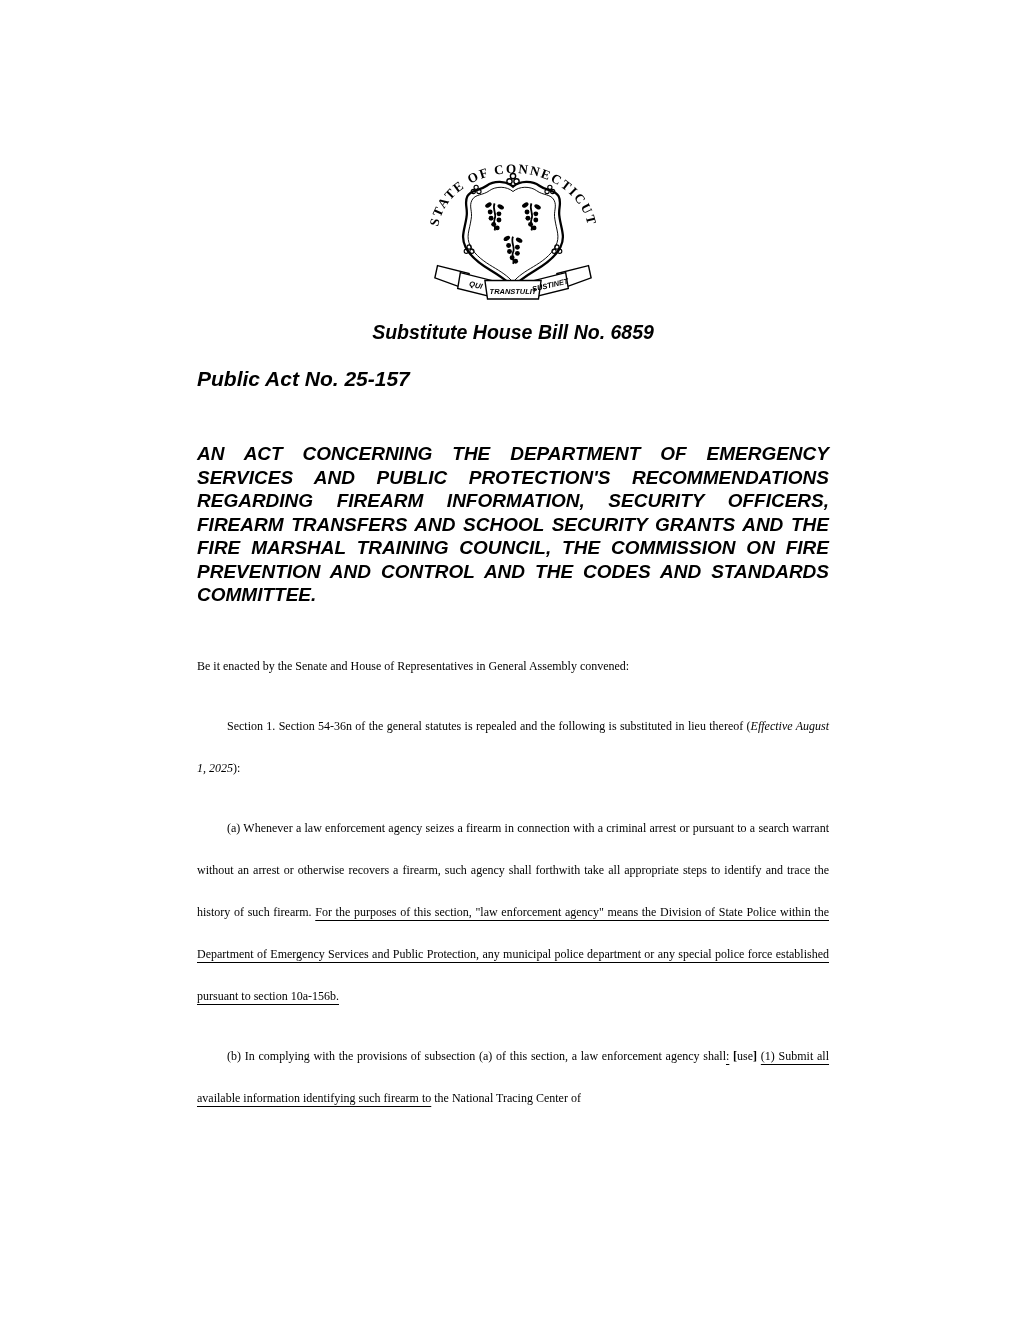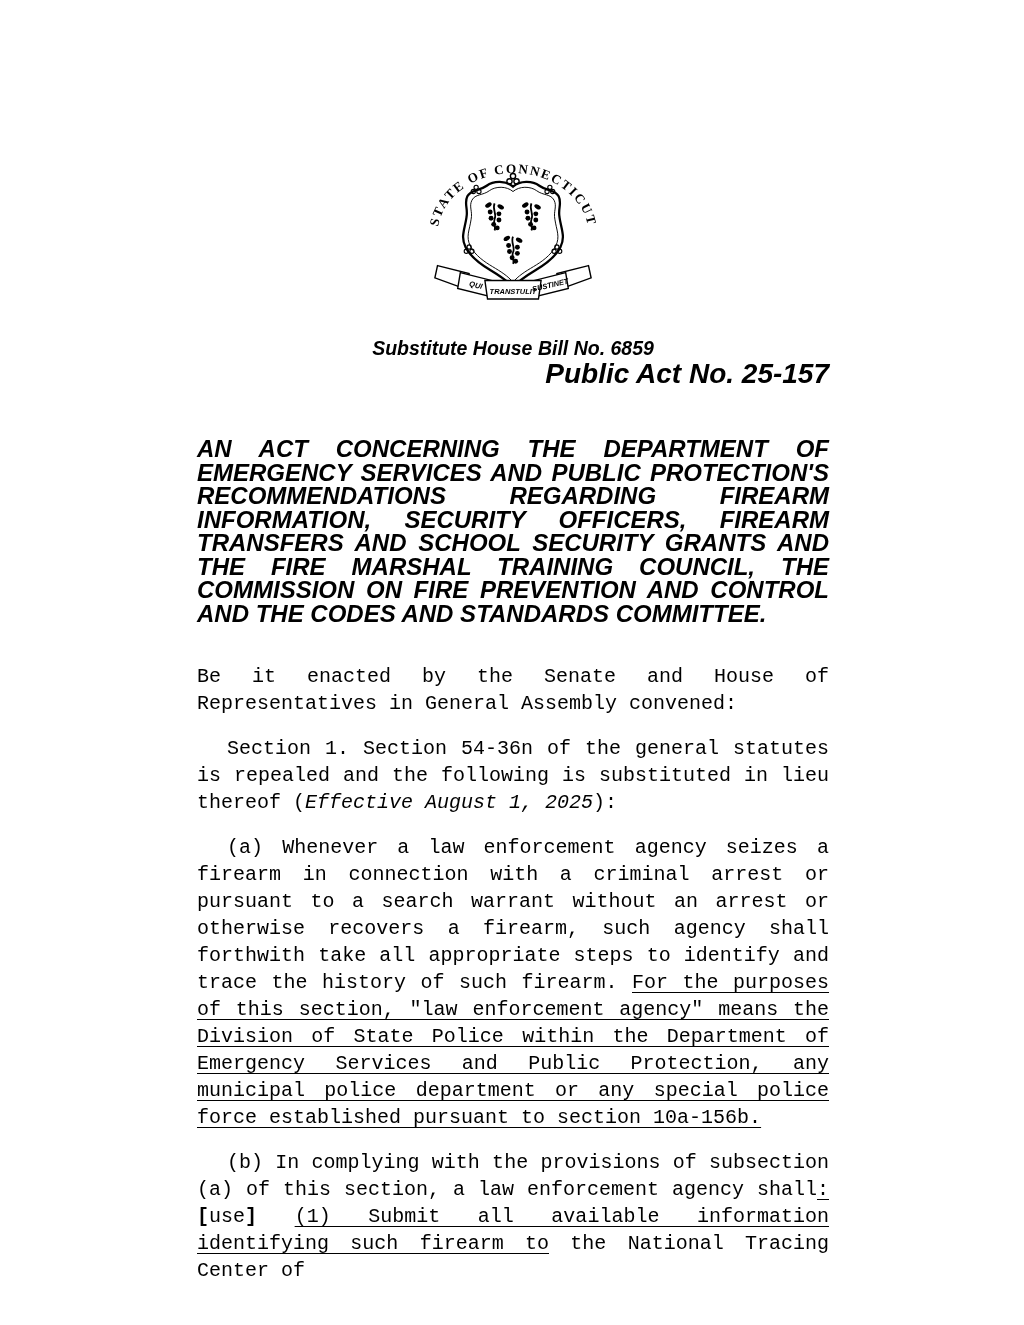--- a/index.html
+++ b/index.html
@@ -32,49 +32,50 @@
     font-size: 15px;
     letter-spacing: 2px;
   }
   .seal .motto {
     font-family: "Liberation Sans", sans-serif;
     font-weight: bold;
     font-style: italic;
     font-size: 8.5px;
   }
   .bill-no {
-    margin-top: 31px;
+    margin-top: 15px;
     text-align: center;
     font-family: "Liberation Sans", sans-serif;
     font-weight: bold;
     font-style: italic;
     font-size: 19.5px;
     line-height: 23px;
   }
   .act-no {
-    text-align: right;
+    margin-top: 21px;
+    text-align: left;
     font-family: "Liberation Sans", sans-serif;
     font-weight: bold;
     font-style: italic;
-    font-size: 28px;
+    font-size: 21px;
     line-height: 28px;
   }
   .act-title {
     margin-top: 49px;
     font-family: "Liberation Sans", sans-serif;
     font-weight: bold;
     font-style: italic;
-    font-size: 24px;
+    font-size: 19px;
     line-height: 23.5px;
     text-align: justify;
   }
   .body-par {
-    font-family: Liberation Mono, monospace;
-    font-size: 20px;
-    line-height: 27px;
+    font-family: Liberation Serif, serif;
+    font-size: 12px;
+    line-height: 42px;
     text-align: justify;
   }
   .body-par.first { margin-top: 38px; }
   .body-par.indent { text-indent: 30px; }
   .body-par + .body-par { margin-top: 18px; }
   .run-n { font-style: normal; }
   .run-i { font-style: italic; }
   .run-b { font-weight: bold; }
   .run-u {
     text-decoration: underline;

